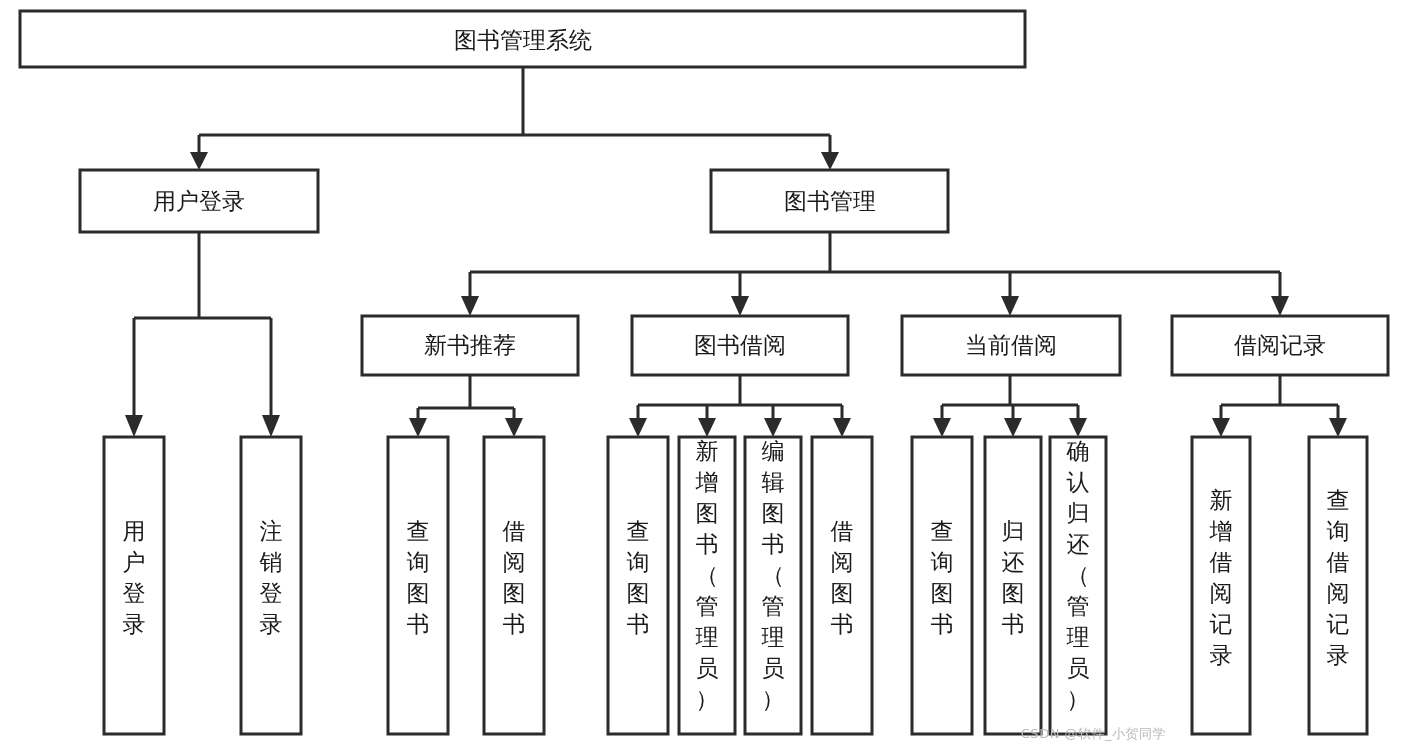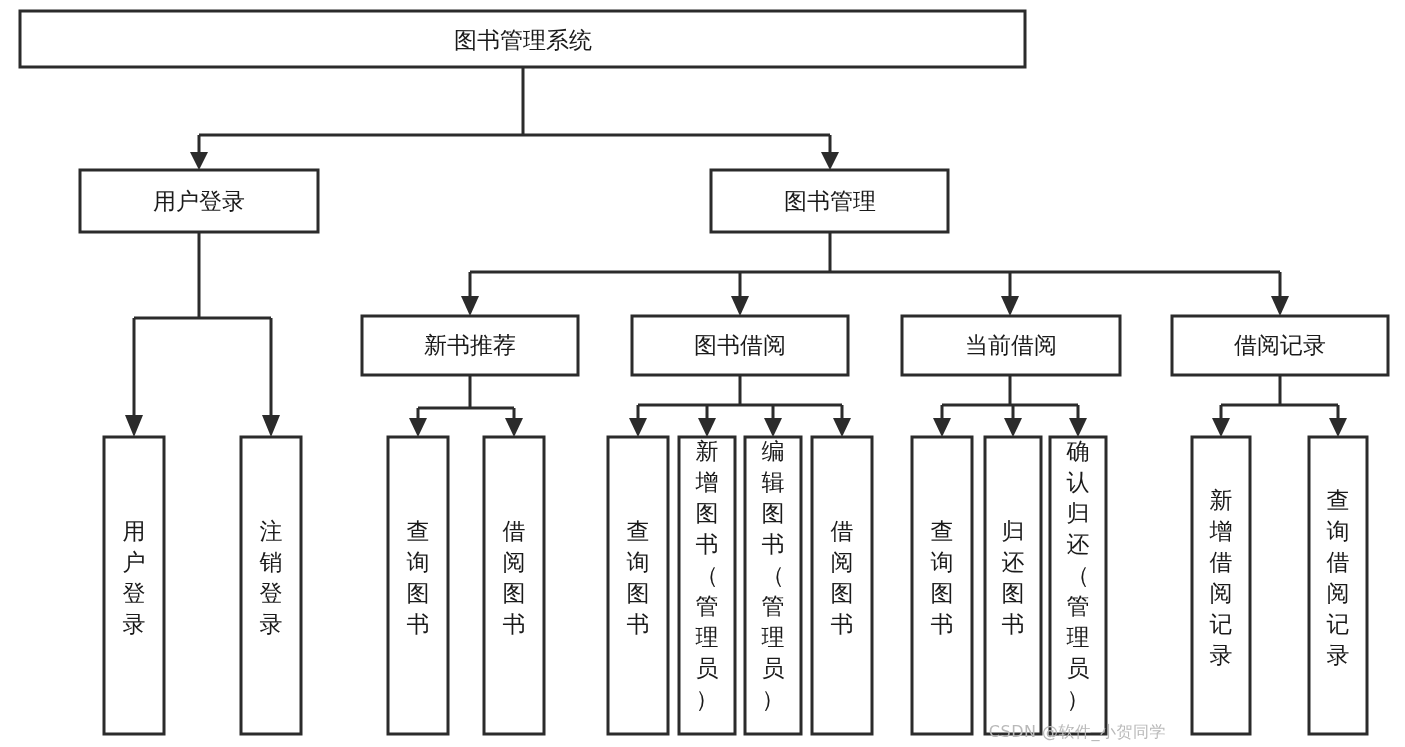--- a/index.html
+++ b/index.html
@@ -50,21 +50,21 @@
     font-family: "DejaVu Sans", "Liberation Sans", sans-serif;
     font-size: 23px;
     fill: #1a1a1a;
     text-anchor: middle;
   }
   .watermark-text {
     position: absolute;
     right: 10px;
     bottom: 4px;
     font-family: "DejaVu Sans", "Liberation Sans", sans-serif;
-    font-size: 16px;
+    font-size: 13px;
     color: #b9b9b9;
     white-space: nowrap;
     letter-spacing: 0.5px;
   }
 </style>
 </head>
 <body>
 
 <div id="diagram-root">
 

